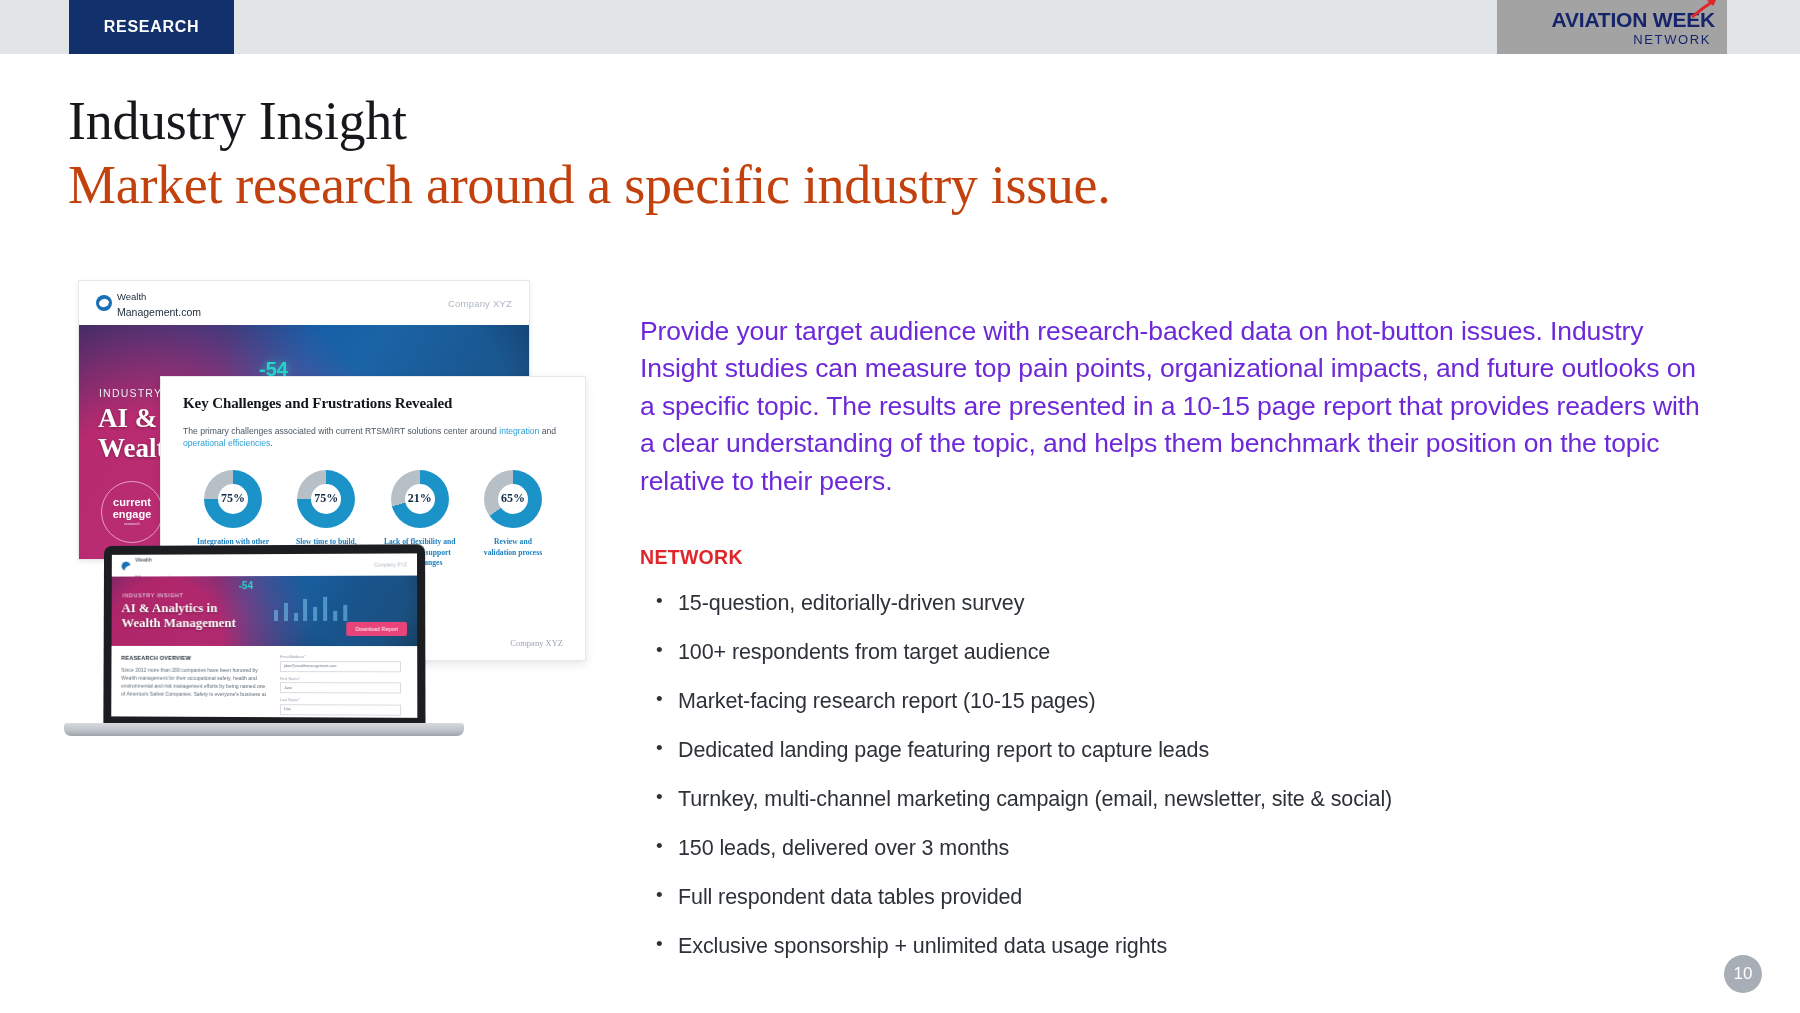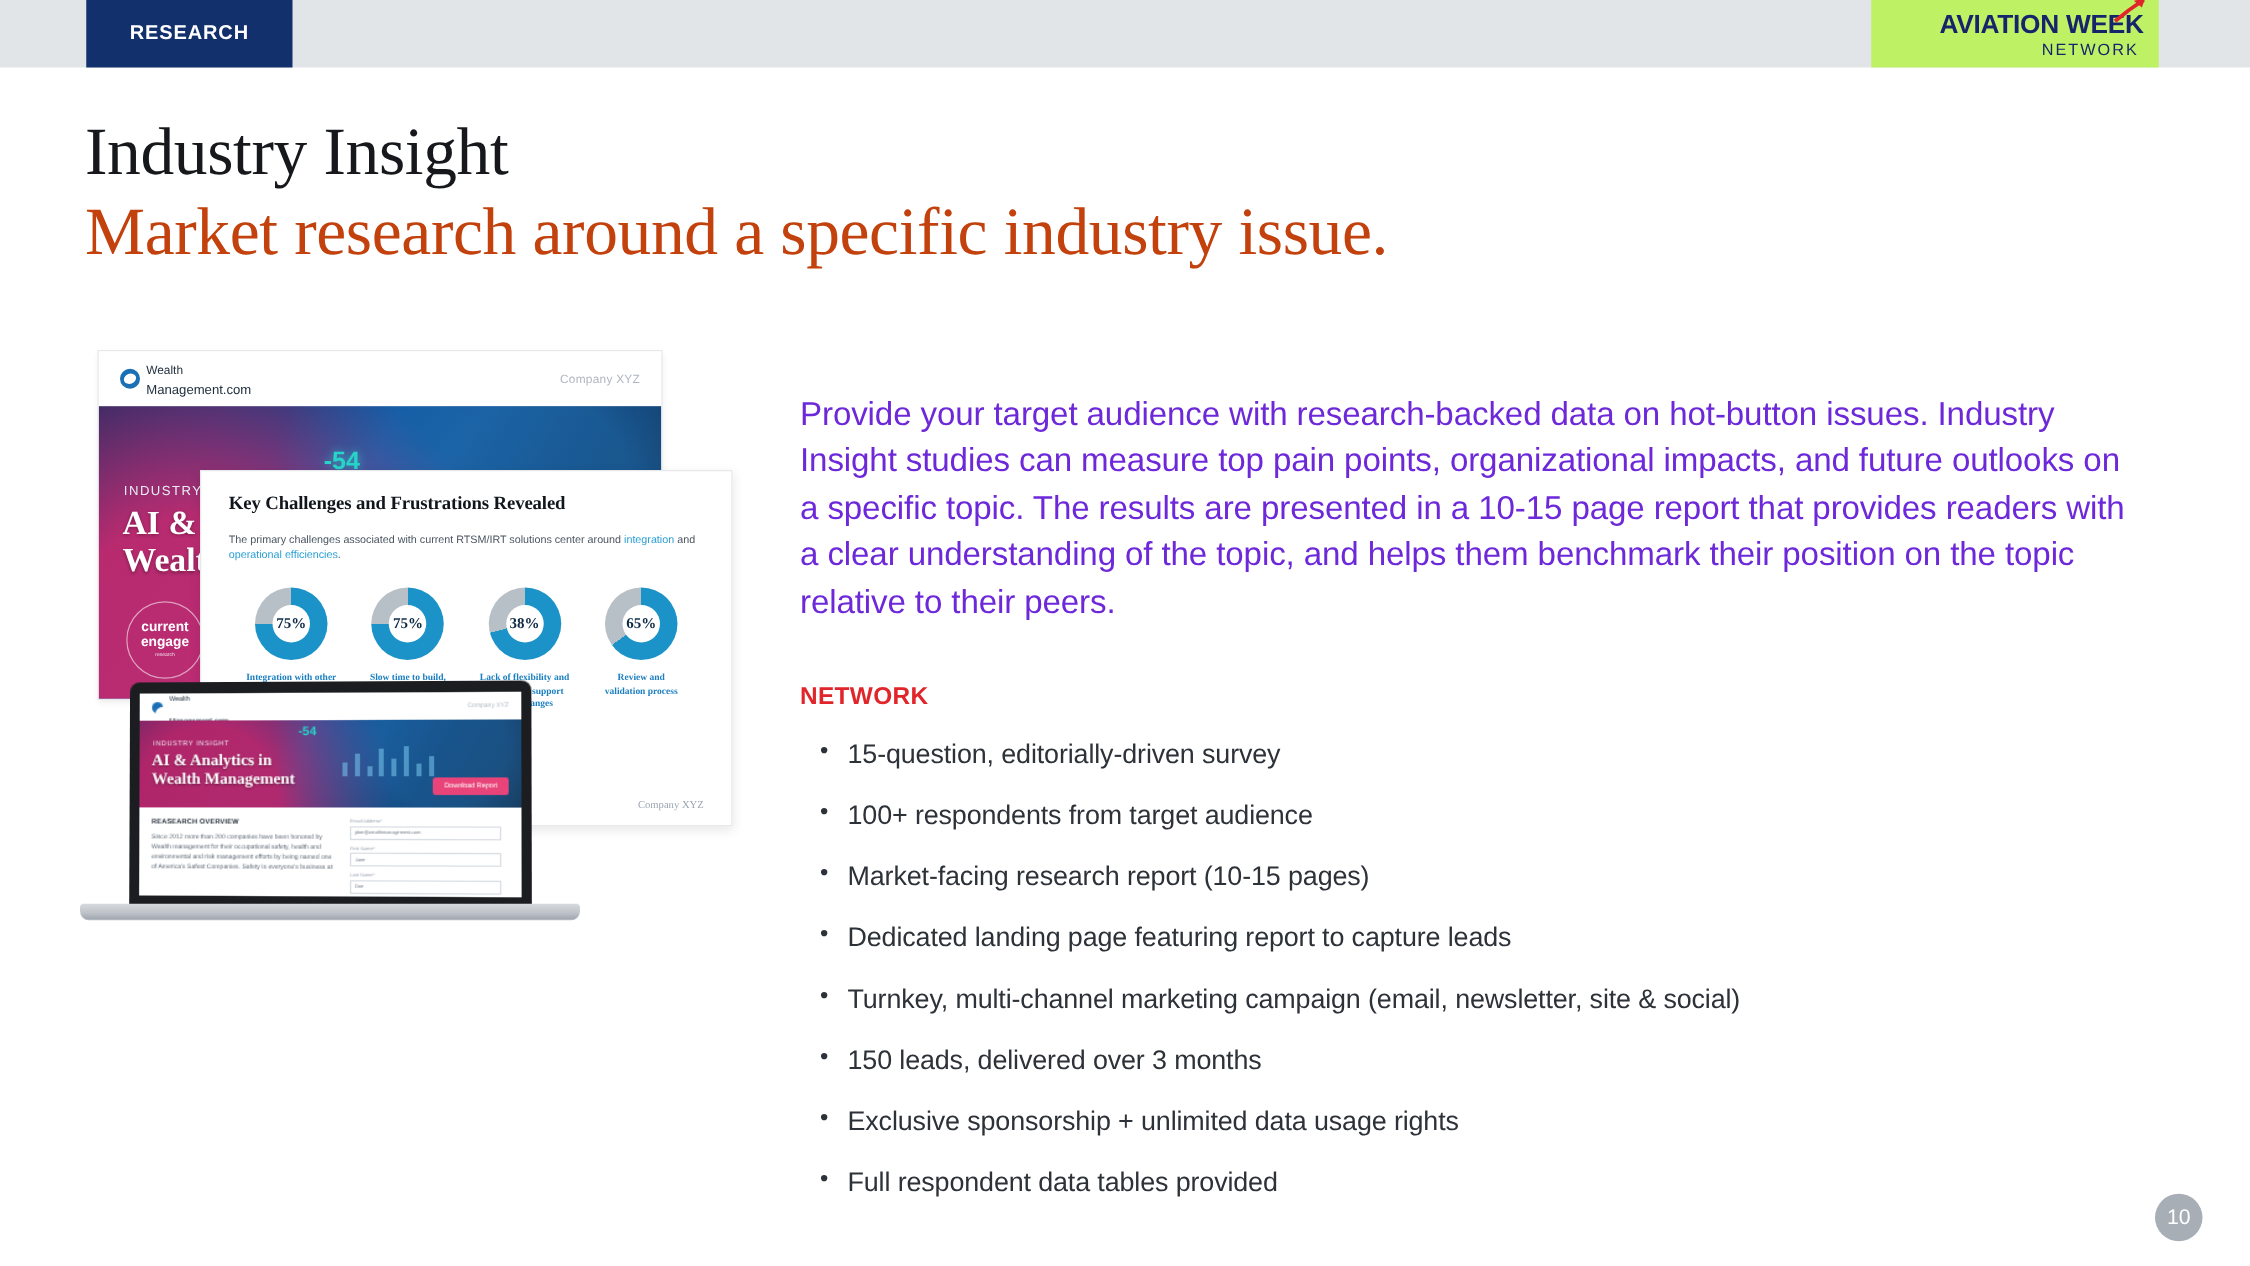--- a/index.html
+++ b/index.html
@@ -28,21 +28,21 @@
   .header-tab-label {
     color: #ffffff;
     font-size: 16px;
     font-weight: bold;
     letter-spacing: 0.7px;
     font-family: "Liberation Sans", sans-serif;
   }
   .header-logo-plate {
     position: absolute; top: 0; left: 1497px;
     width: 230px; height: 54px;
-    background: #bef264;
+    background: #a3a3a3;
     display: flex; flex-direction: column;
     align-items: flex-end; justify-content: center;
     padding-right: 12px;
     box-sizing: border-box;
   }
   .logo-main {
     position: relative;
     color: #16256b;
     font-size: 21px;
     font-weight: bold;
@@ -394,21 +394,21 @@
           <div class="donut" style="background: conic-gradient(rgb(27, 147, 200) 0deg, rgb(27, 147, 200) 270deg, rgb(183, 191, 199) 270deg, rgb(183, 191, 199) 360deg);">
             <div class="hole">
               <span class="pct">75%</span>
             </div>
           </div>
           <div class="donut-label">Slow time to build,<br>test and deploy</div>
         </div>
         <div class="donut-wrap">
           <div class="donut" style="background: conic-gradient(rgb(27, 147, 200) 0deg, rgb(27, 147, 200) 255.6deg, rgb(183, 191, 199) 255.6deg, rgb(183, 191, 199) 360deg);">
             <div class="hole">
-              <span class="pct">38%</span>
+              <span class="pct">21%</span>
             </div>
           </div>
           <div class="donut-label">Lack of flexibility and<br>inability to support<br>study changes</div>
         </div>
         <div class="donut-wrap">
           <div class="donut" style="background: conic-gradient(rgb(27, 147, 200) 0deg, rgb(27, 147, 200) 234deg, rgb(183, 191, 199) 234deg, rgb(183, 191, 199) 360deg);">
             <div class="hole">
               <span class="pct">65%</span>
             </div>
           </div>
@@ -480,18 +480,18 @@
 <div class="right-col">
   <p class="lede">Provide your target audience with research-backed data on hot-button issues. Industry Insight studies can measure top pain points, organizational impacts, and future outlooks on a specific topic. The results are presented in a 10-15 page report that provides readers with a clear understanding of the topic, and helps them benchmark their position on the topic relative to their peers.</p>
   <div class="details-heading">NETWORK</div>
   <ul class="bullet-list" id="bullet-list">
       <li class="bullet-item">15-question, editorially-driven survey</li>
       <li class="bullet-item">100+ respondents from target audience</li>
       <li class="bullet-item">Market-facing research report (10-15 pages)</li>
       <li class="bullet-item">Dedicated landing page featuring report to capture leads</li>
       <li class="bullet-item">Turnkey, multi-channel marketing campaign (email, newsletter, site &amp; social)</li>
       <li class="bullet-item">150 leads, delivered over 3 months</li>
+      <li class="bullet-item">Full respondent data tables provided</li>
       <li class="bullet-item">Exclusive sponsorship + unlimited data usage rights</li>
-      <li class="bullet-item">Full respondent data tables provided</li>
     </ul>
 </div>
 
 <div class="page-badge">10</div>
 
 </body></html>

